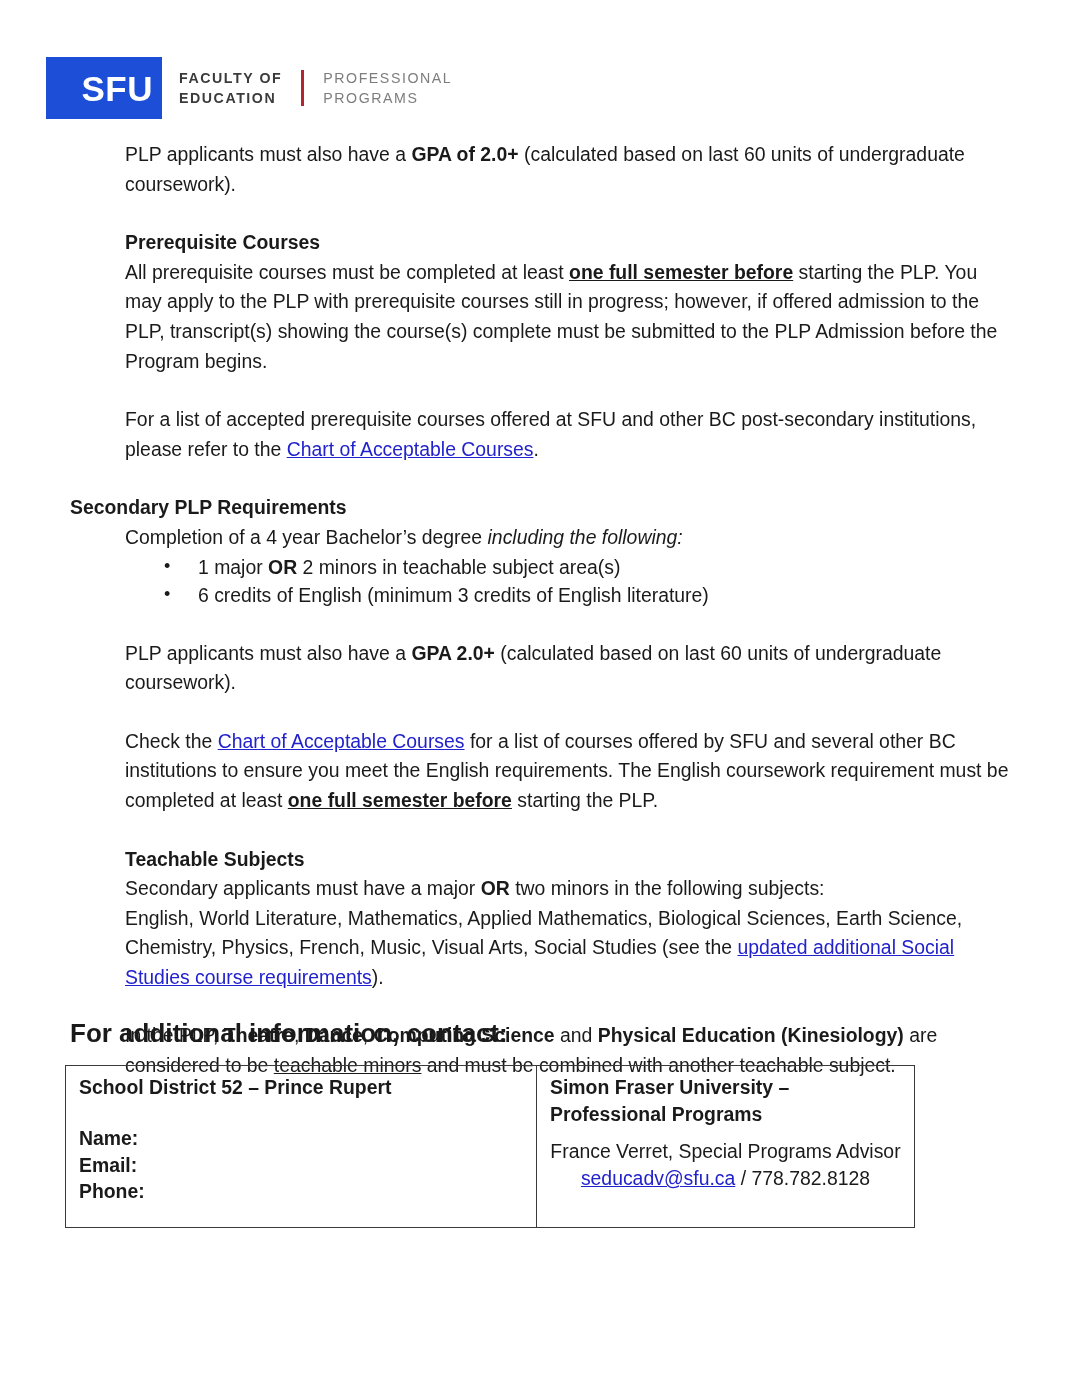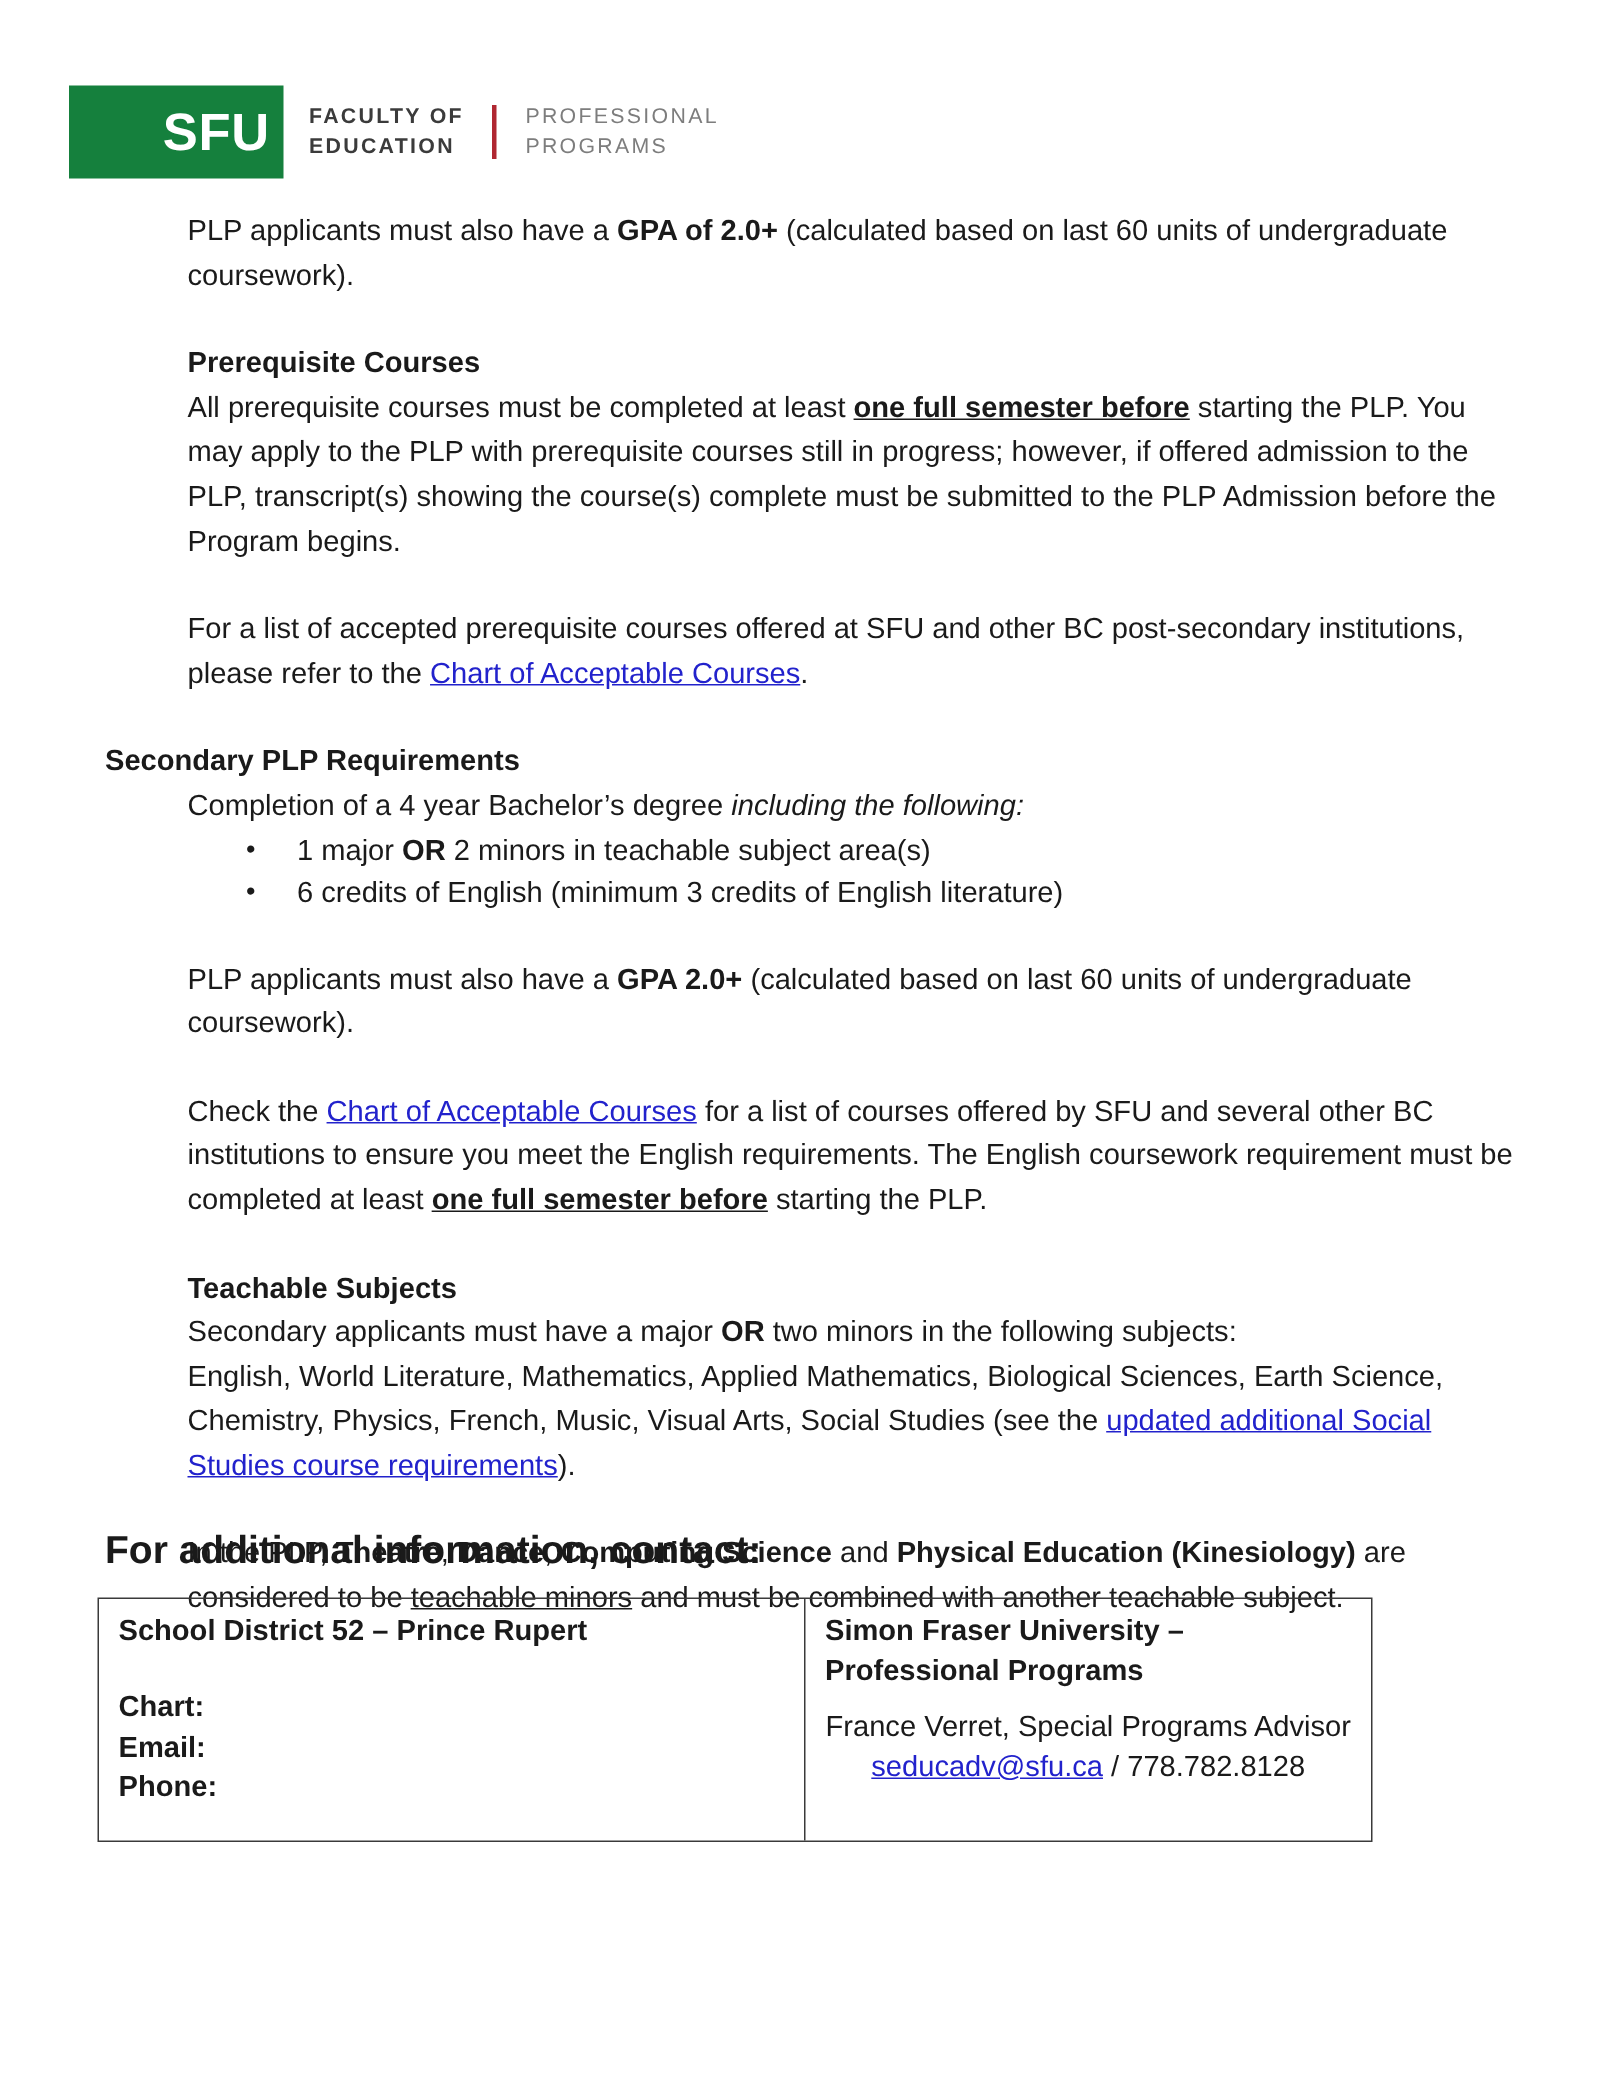--- a/index.html
+++ b/index.html
@@ -19,22 +19,22 @@
   
   .doc-header {
     position: absolute;
     left: 46px;
     top: 57px;
     display: flex;
     align-items: stretch;
     height: 62px;
   }
   .sfu-mark {
-    width: 143px;
-    background: #15803d;
+    width: 116px;
+    background: #1d4ed8;
     display: flex;
     align-items: center;
     justify-content: flex-end;
     padding-right: 9px;
     box-sizing: border-box;
   }
   .sfu-mark .sfu-text {
     color: #ffffff;
     font-size: 35px;
     font-weight: 700;
@@ -245,21 +245,21 @@
   <p class="para indent"><span>In the PLP, </span><b>Theatre</b><span>, </span><b>Dance</b><span>, </span><b>Computing Science</b><span> and </span><b>Physical Education (Kinesiology)</b><span> are considered to be </span><span class="u">teachable minors</span><span> and must be combined with another teachable subject.</span></p>
 
 </div>
 
 <div class="contact-heading">For additional information, contact:</div>
 
 <div class="contact-table">
   <div class="cell left">
     <div class="cell-title">School District 52 – Prince Rupert</div>
     <div class="field-list">
-      <div class="field">Chart:</div>
+      <div class="field">Name:</div>
       <div class="field">Email:</div>
       <div class="field">Phone:</div>
     </div>
   </div>
   <div class="cell right">
     <div class="cell-title">Simon Fraser University –</div>
     <div class="cell-title">Professional Programs</div>
     <div class="centered">France Verret, Special Programs Advisor</div>
     <div class="centered" style="margin-top:0"><a class="link" href="#">seducadv@sfu.ca</a><span class="nowrap"> / </span><span class="nowrap">778.782.8128</span></div>
   </div>

